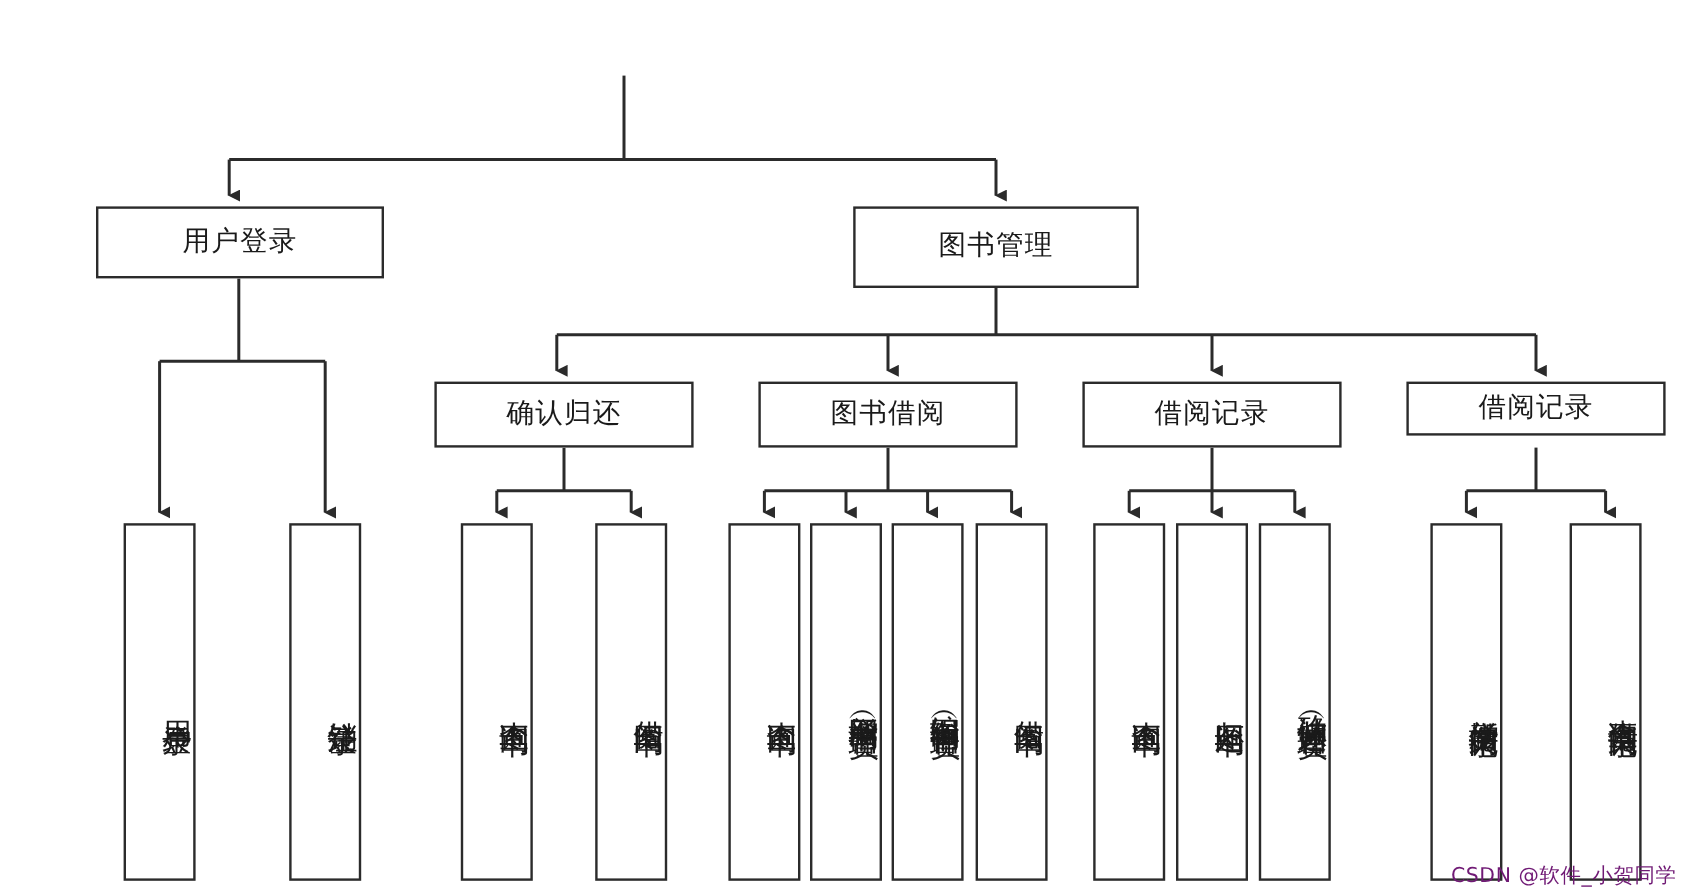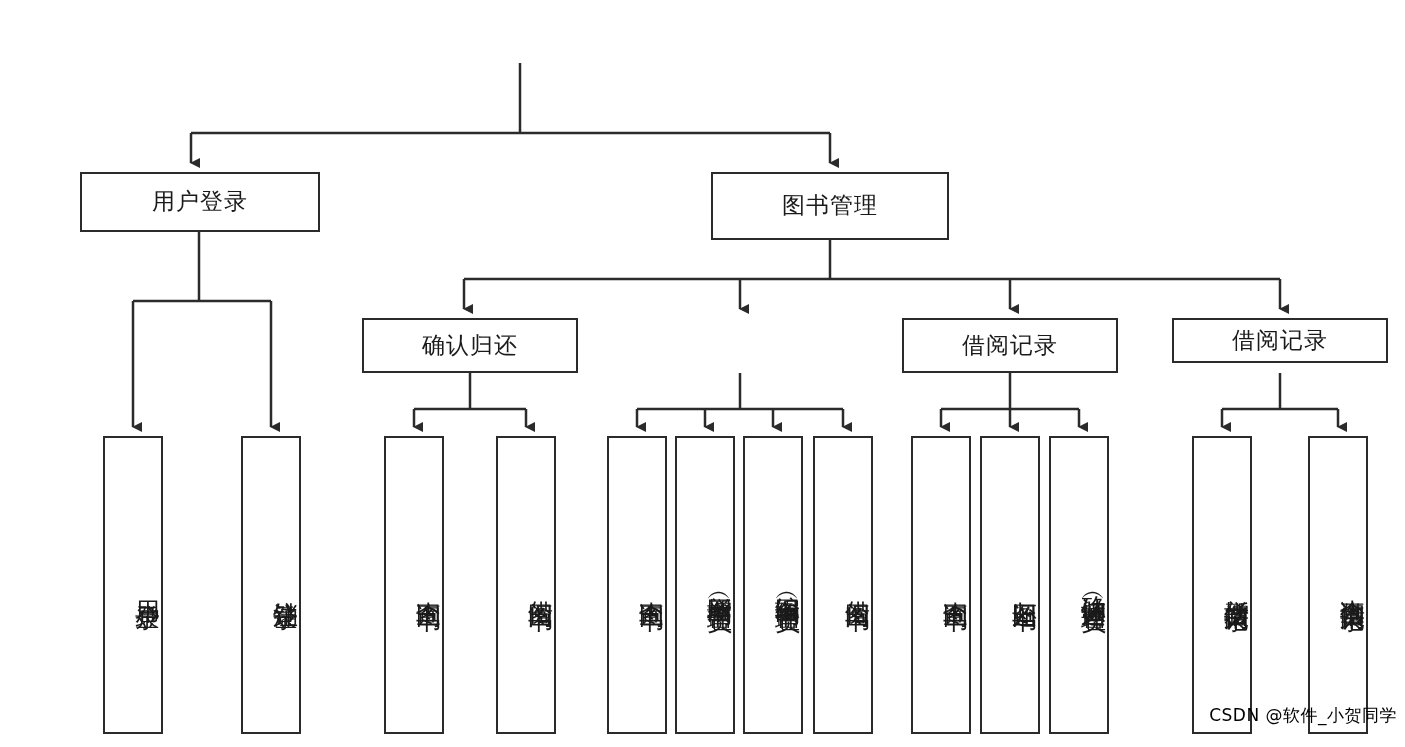--- a/index.html
+++ b/index.html
@@ -35,23 +35,23 @@
     line-height:1.08;
     letter-spacing:2px;
     padding:7px 0;
     align-items:flex-start;
     justify-content:center;
   }
   .node.vert span{display:inline-block;}
   .watermark{
     position:absolute;
     right:8px;
-    bottom:20px;
+    bottom:6px;
     font-size:17px;
-    color:#000000;
+    color:#701a75;
     letter-spacing:0.5px;
     white-space:nowrap;
     pointer-events:none;
     z-index:5;
   }
 </style>
 </head>
 <body>
 
 <div id="stage">
@@ -110,20 +110,23 @@
   <div class="node horiz" style="left:80px;top:172px;width:240px;height:60px;">
     <span>用户登录</span>
   </div>
   <div class="node horiz" style="left:711px;top:172px;width:238px;height:68px;">
     <span>图书管理</span>
   </div>
 
   <div class="node horiz" style="left:362px;top:318px;width:216px;height:55px;">
     <span>确认归还</span>
   </div>
+  <div class="node horiz" style="left:632px;top:318px;width:216px;height:55px;">
+    <span>图书借阅</span>
+  </div>
   <div class="node horiz" style="left:902px;top:318px;width:216px;height:55px;">
     <span>借阅记录</span>
   </div>
   <div class="node horiz" style="left:1172px;top:318px;width:216px;height:45px;">
     <span>借阅记录</span>
   </div>
 
   <div class="node vert" style="left:103px;top:436px;width:60px;height:298px;">
     <span>用户登录</span>
   </div>

